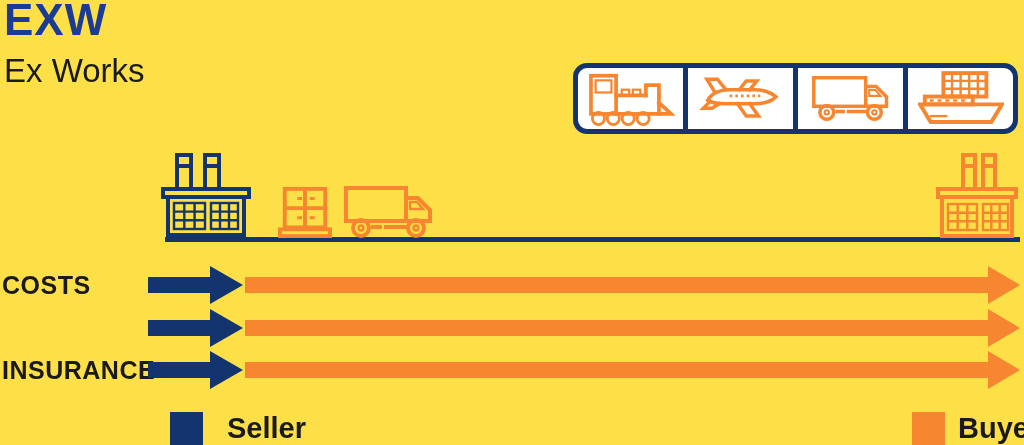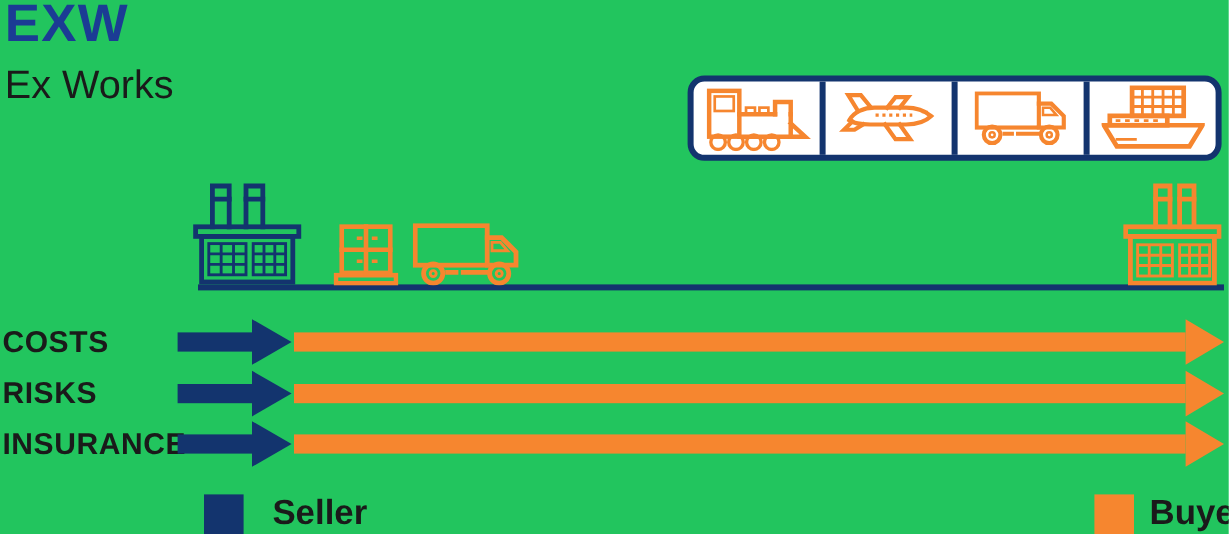--- a/index.html
+++ b/index.html
@@ -3,21 +3,21 @@
 <meta charset="utf-8">
 <style>
   :root{
     --title-blue:#1B3C94;
     --navy:#13346E;
     --orange:#F6862F;
     --label-text:#1A1A1A;
   }
   *{margin:0;padding:0;box-sizing:border-box;}
   body{background:#fff;font-family:"Liberation Sans",sans-serif;}
-  .stage{position:relative;width:1024px;height:445px;background:#22c55e;overflow:hidden;}
+  .stage{position:relative;width:1024px;height:445px;background:#fde047;overflow:hidden;}
 
   
   .title{position:absolute;left:4px;top:-4px;font-size:44px;font-weight:bold;
          letter-spacing:1px;color:var(--title-blue);line-height:1.1;}
   .subtitle{position:absolute;left:4px;top:52px;font-size:33px;font-weight:400;
             color:var(--label-text);}
 
   
   .modes{position:absolute;left:573px;top:63px;width:445px;height:71px;
          border:5px solid var(--navy);border-radius:14px;display:flex;background:#fff;}
@@ -184,21 +184,20 @@
       <div class="shaft shaft-navy"></div>
       <div class="head head-navy"></div>
     </div>
     <div class="arrow arrow-buyer">
       <div class="shaft shaft-orange"></div>
       <div class="head head-orange"></div>
     </div>
   </div>
 
   <div class="band row-risks">
-    <div class="band-label">RISKS</div>
     <div class="arrow arrow-seller">
       <div class="shaft shaft-navy"></div>
       <div class="head head-navy"></div>
     </div>
     <div class="arrow arrow-buyer">
       <div class="shaft shaft-orange"></div>
       <div class="head head-orange"></div>
     </div>
   </div>
 

